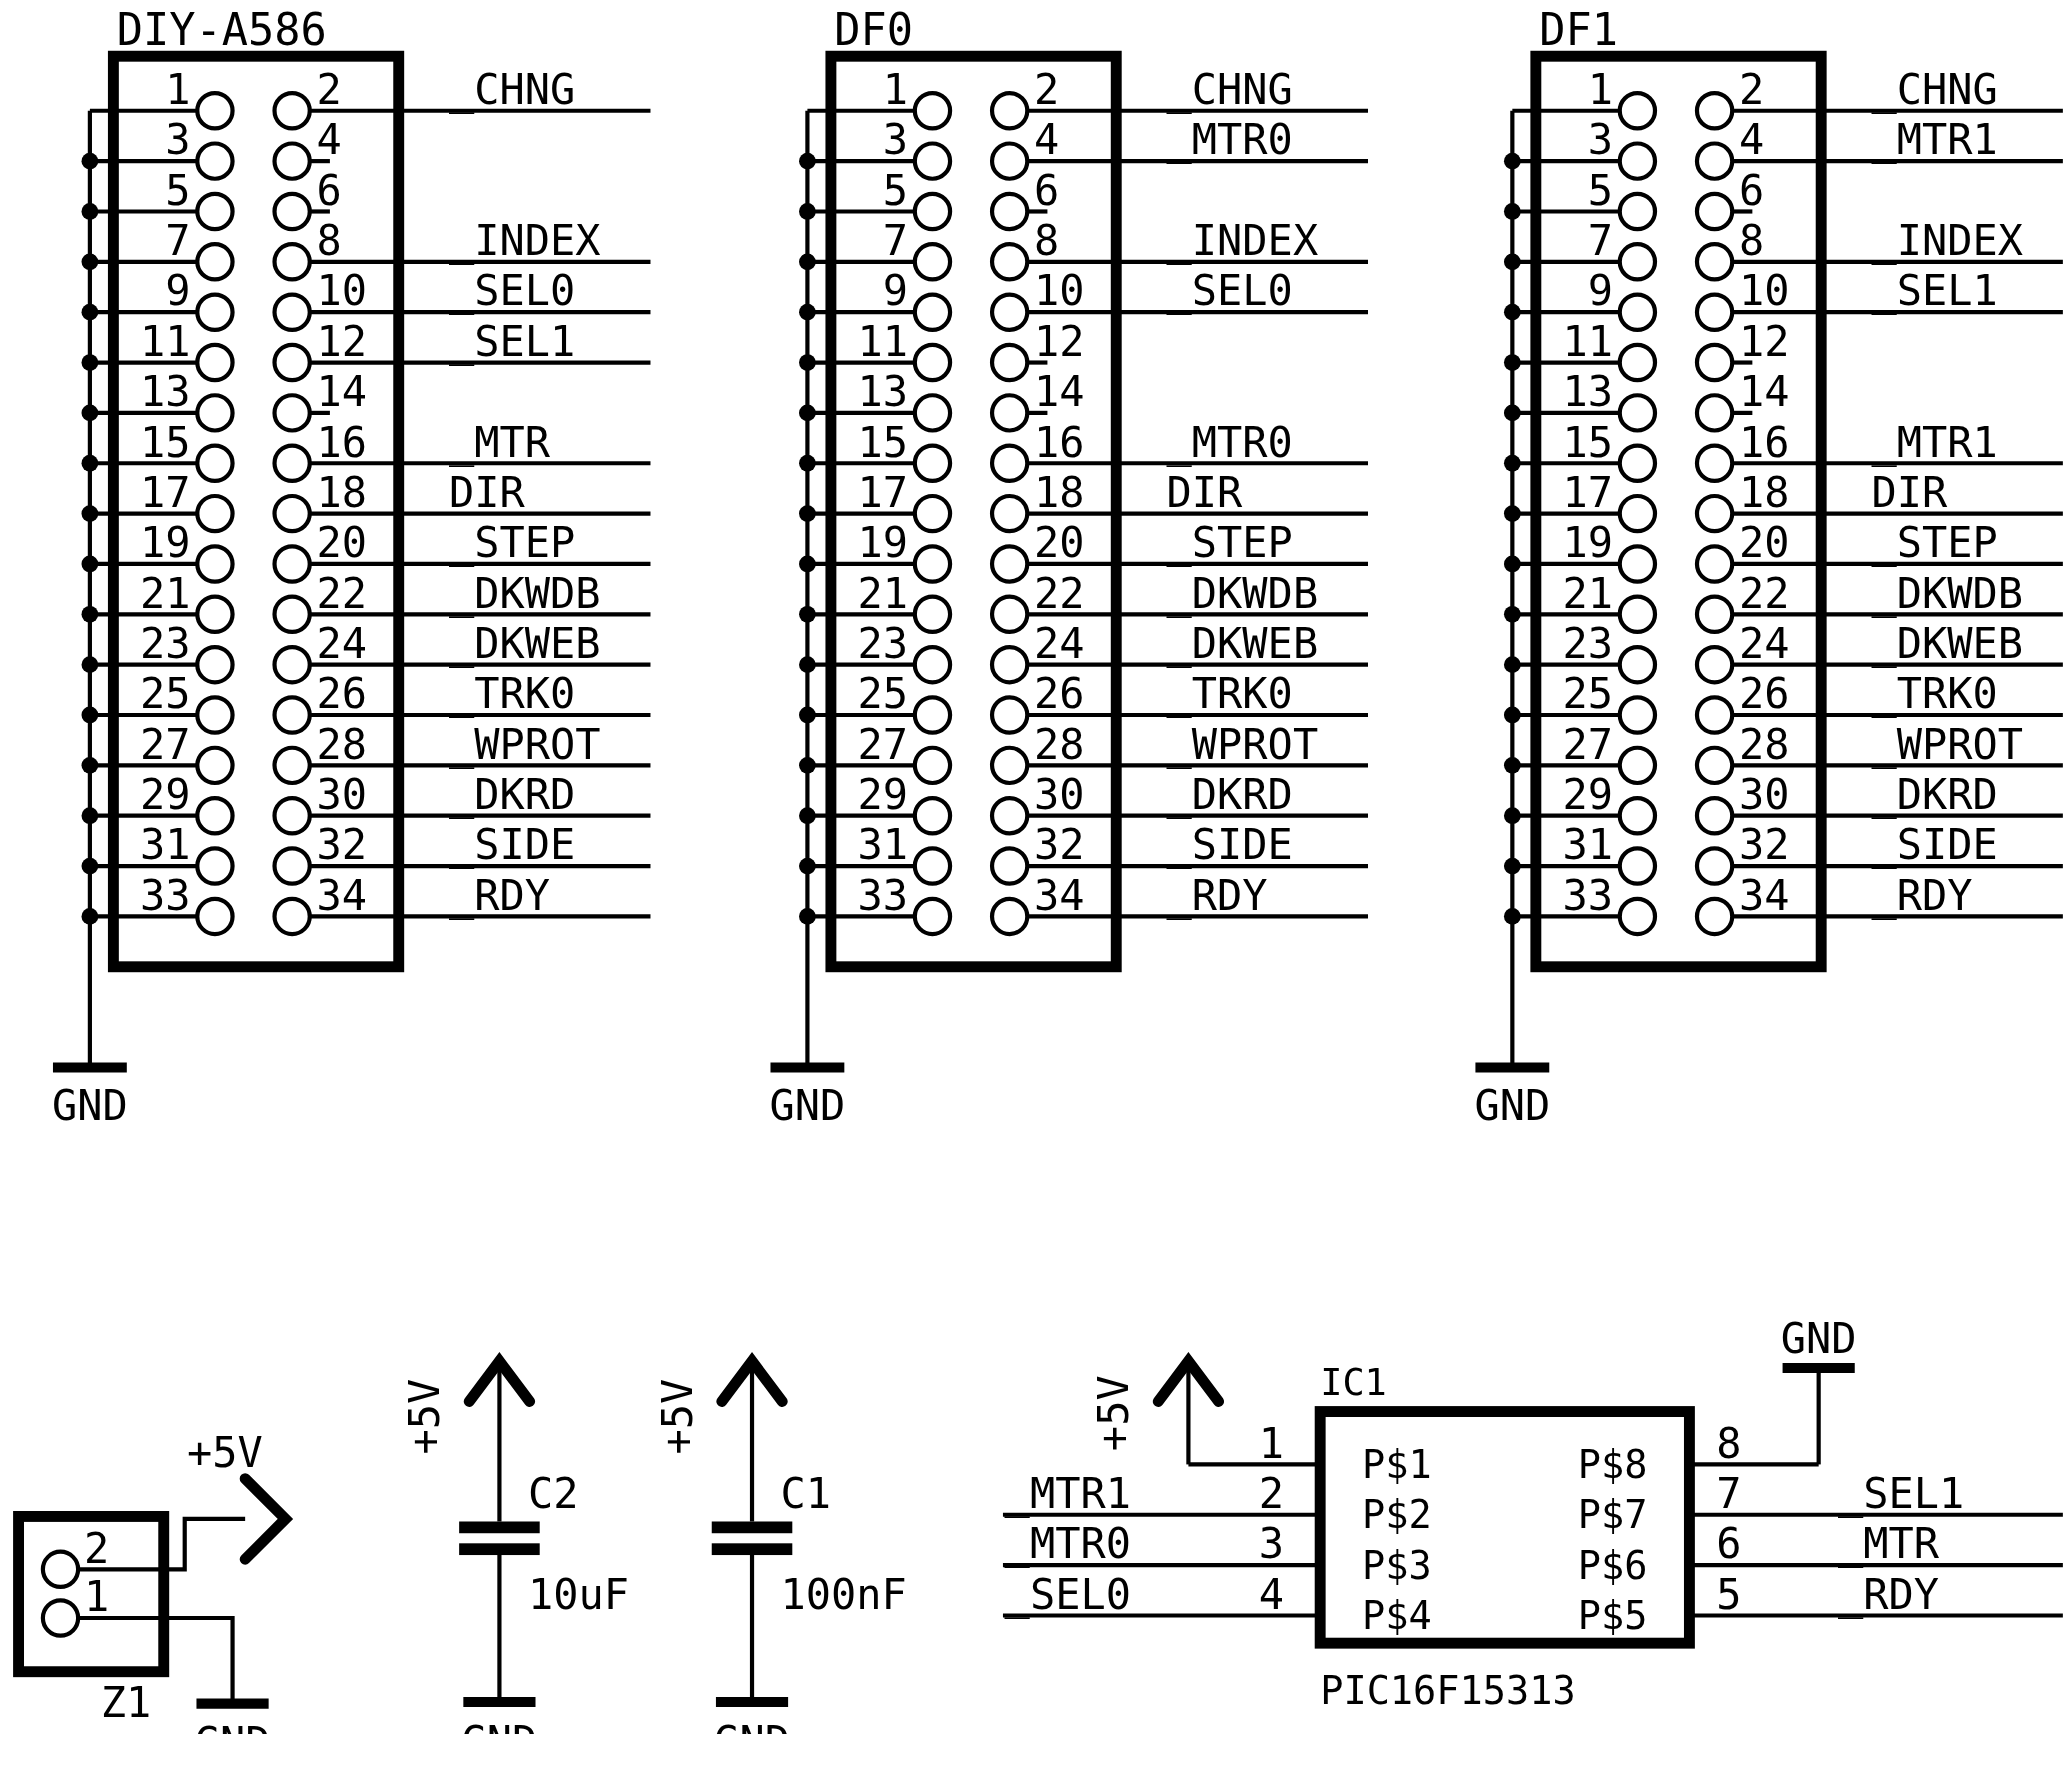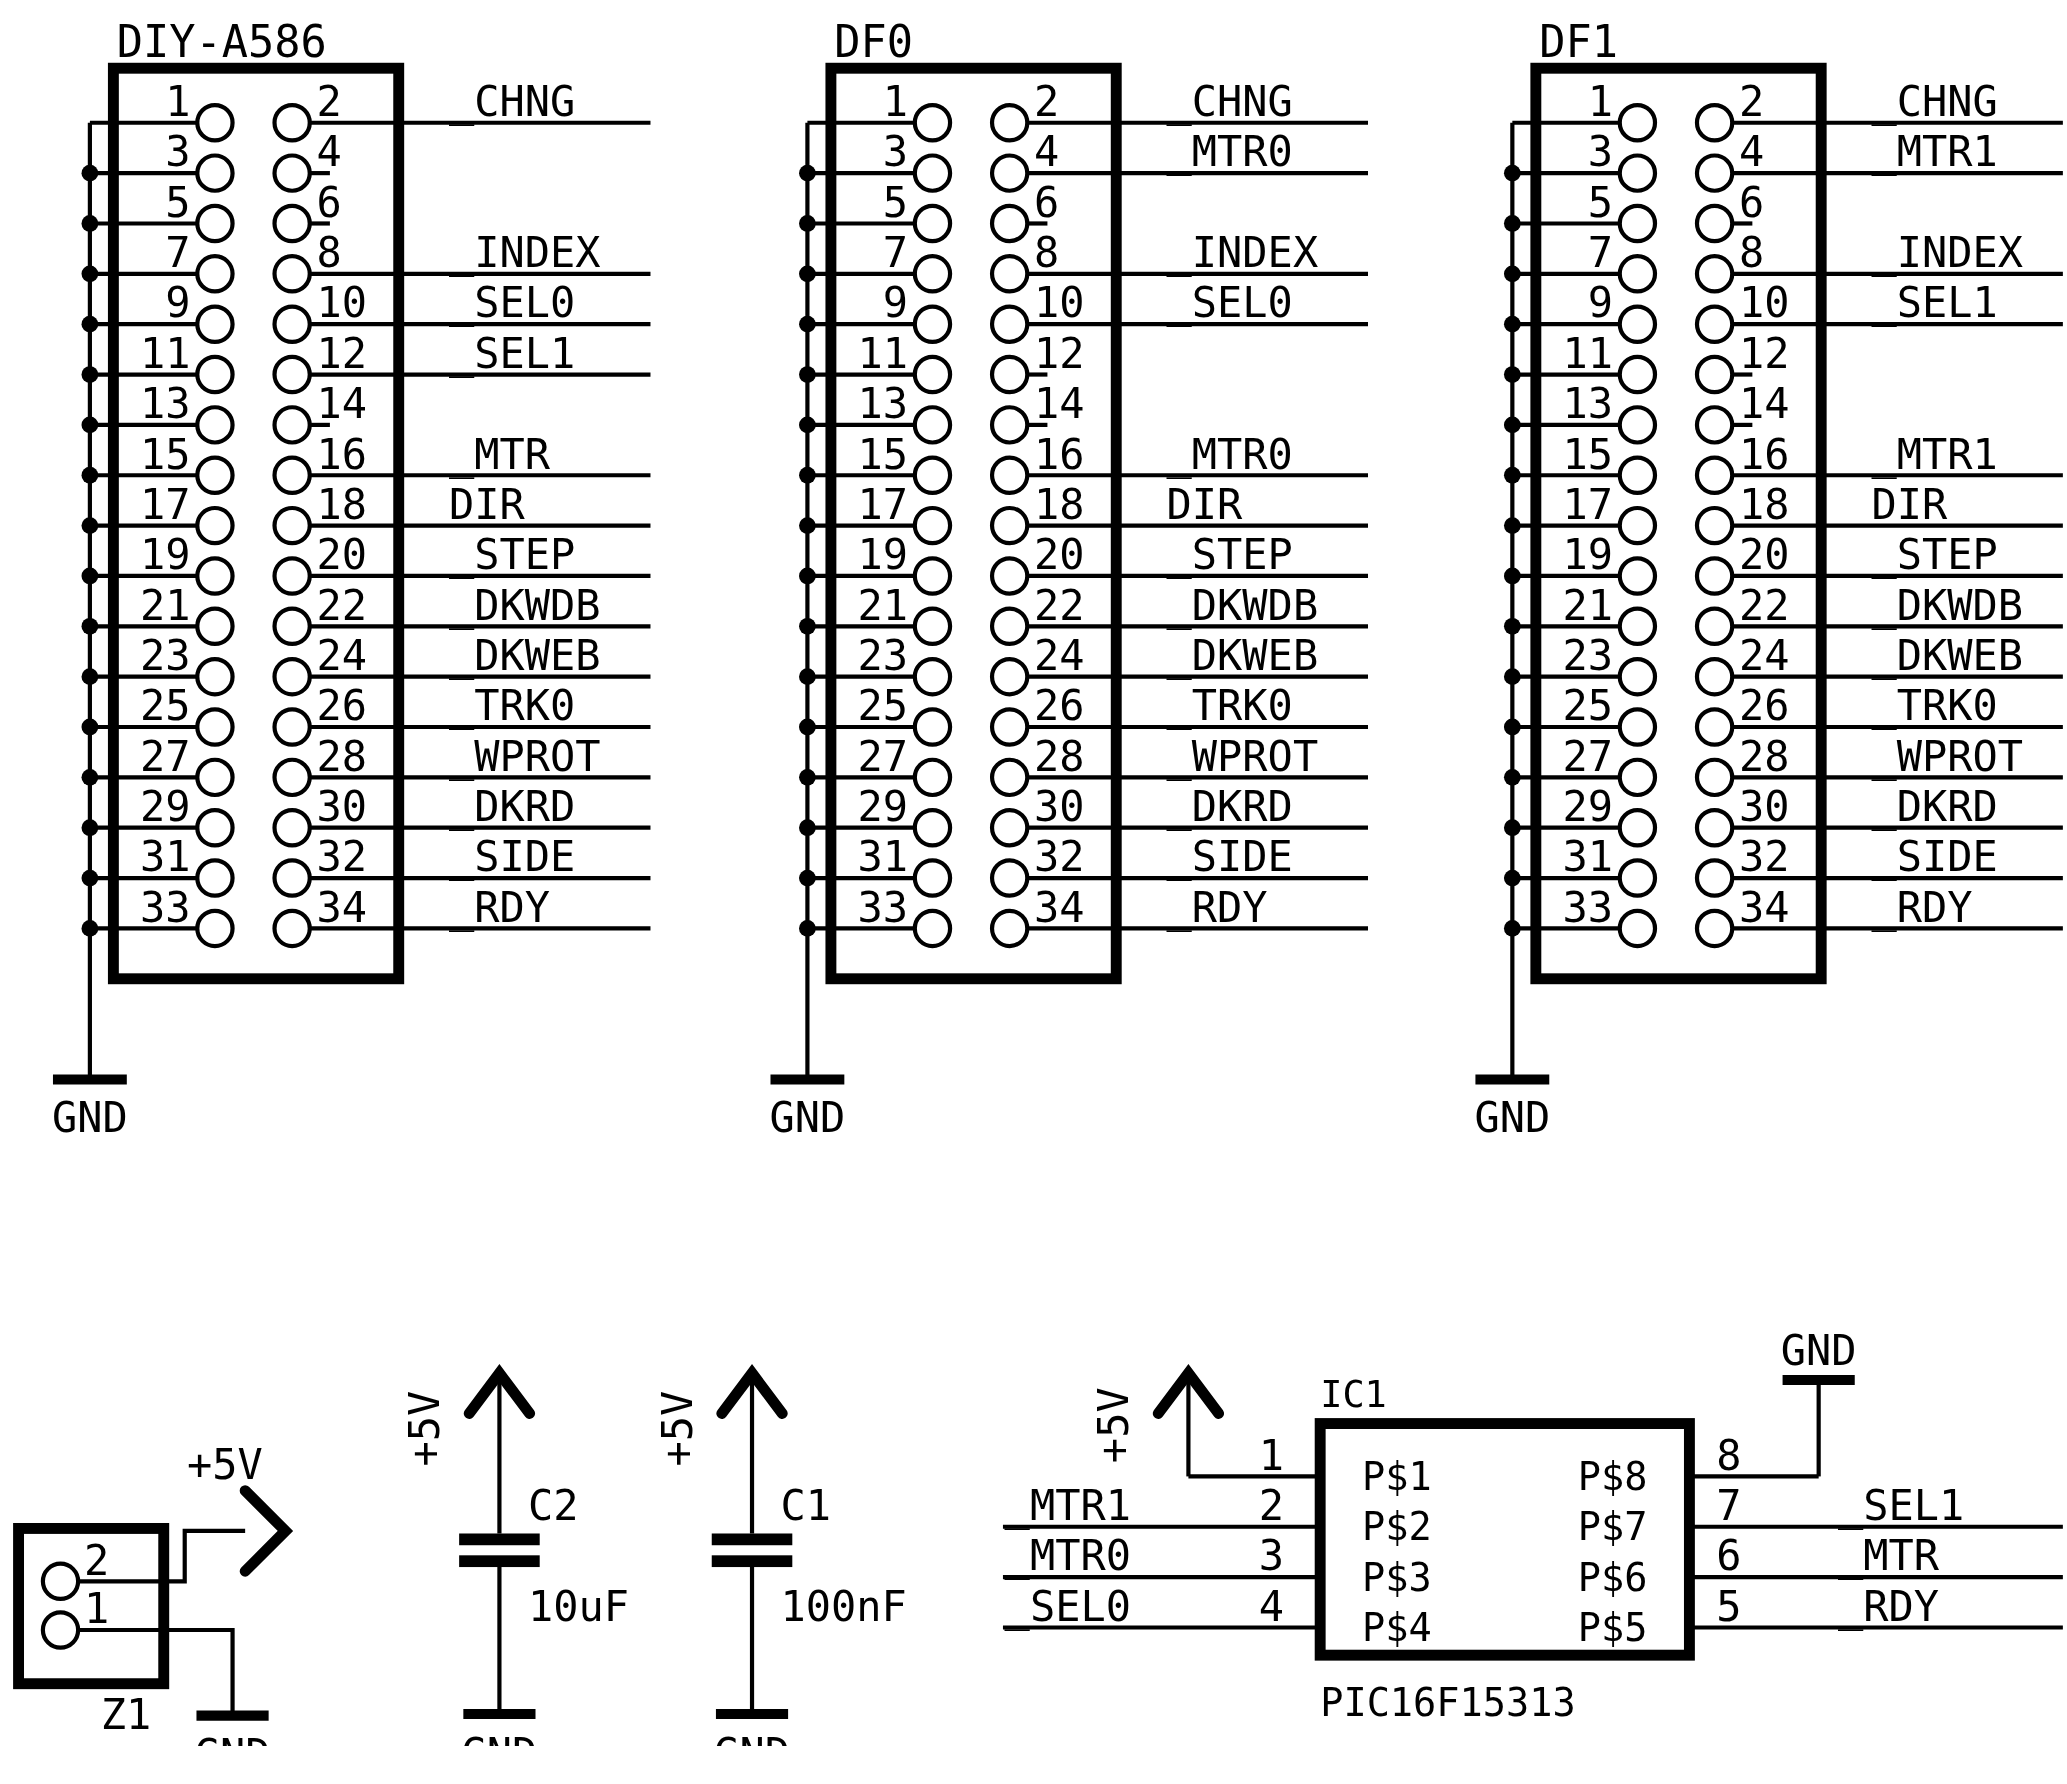--- a/index.html
+++ b/index.html
@@ -1,16 +1,16 @@
 <!DOCTYPE html>
 <html style="font-size:13.4px"><head>
 <meta charset="utf-8">
 <style>
   html,body{margin:0;padding:0;background:#ffffff;}
-  .canvas{width:2068px;height:1734px;background:#ffffff;overflow:hidden;margin-top:12px;}
+  .canvas{width:2068px;height:1734px;background:#ffffff;overflow:hidden;}
   svg{display:block;}
   svg text{font-family:"DejaVu Sans Mono","Liberation Mono",monospace;fill:#000000;}
   .w{stroke:#000000;stroke-width:5;fill:none;}
   .tk{stroke:#000000;stroke-width:13;fill:none;}
   .bar{stroke:#000000;stroke-width:12;fill:none;}
   .arr{stroke:#000000;stroke-width:13;fill:none;stroke-linecap:round;}
   .pin{stroke:#000000;stroke-width:5;fill:#ffffff;}
   .dot{fill:#000000;stroke:none;}
   .plate{fill:#000000;stroke:none;}
 </style>

